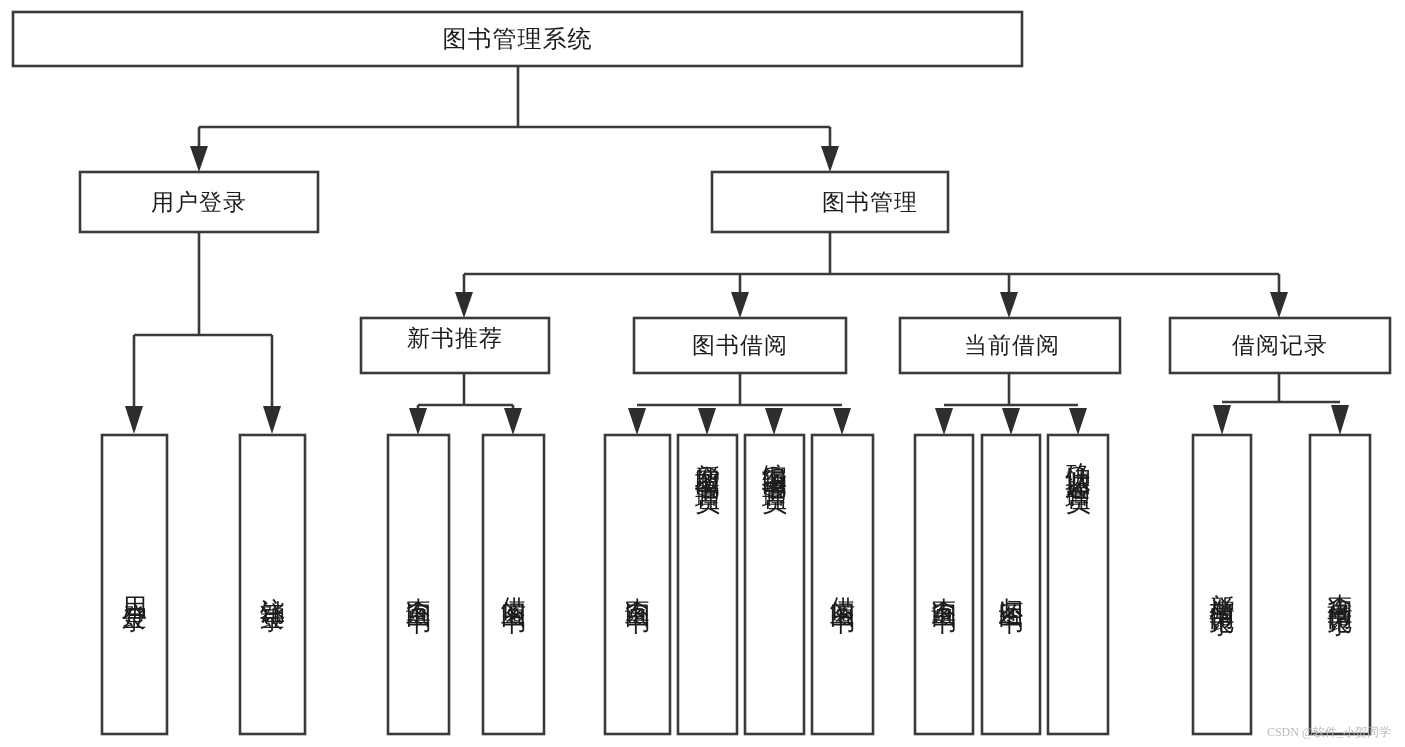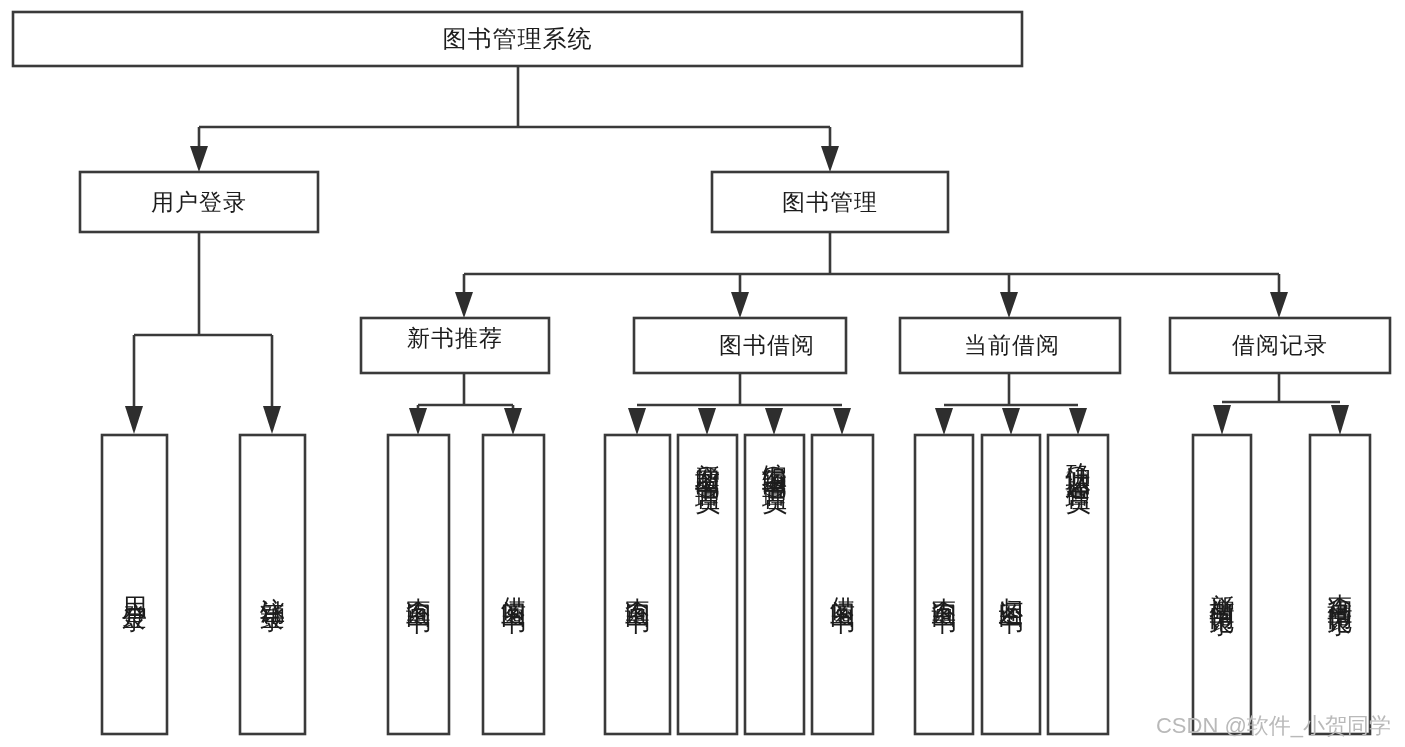--- a/index.html
+++ b/index.html
@@ -70,22 +70,22 @@
     white-space: nowrap;
     letter-spacing: 1px;
   }
   .title-text {
     font-size: 24px;
   }
   .watermark {
     position: absolute;
     right: 14px;
     bottom: 6px;
-    font-family: Liberation Sans, sans-serif;
-    font-size: 22px;
+    font-family: Liberation Serif, serif;
+    font-size: 12px;
     color: #b9b9b9;
     white-space: nowrap;
     pointer-events: none;
   }
 </style>
 </head>
 <body>
 
 <div id="diagram-root">
 
@@ -189,29 +189,29 @@
   </svg>
 
   <div class="hlabel-wrap" style="left:13px; top:12px; width:1009px; height:54px;justify-content:center;">
     <span class="hlabel-text title-text">图书管理系统</span>
   </div>
 
   <div class="hlabel-wrap" style="left:80px; top:172px; width:238px; height:60px;">
     <span class="hlabel-text">用户登录</span>
   </div>
 
-  <div class="hlabel-wrap" style="left:712px; top:172px; width:236px; height:60px;">
+  <div class="hlabel-wrap" style="left:712px; top:172px; width:236px; height:60px;padding-left:40px;">
     <span class="hlabel-text">图书管理</span>
   </div>
 
   <div class="hlabel-wrap" style="left:361px; top:318px; width:188px; height:41px;">
     <span class="hlabel-text">新书推荐</span>
   </div>
 
-  <div class="hlabel-wrap" style="left:634px; top:318px; width:212px; height:55px;margin-left:27px;">
+  <div class="hlabel-wrap" style="left:634px; top:318px; width:212px; height:55px;">
     <span class="hlabel-text">图书借阅</span>
   </div>
 
   <div class="hlabel-wrap" style="left:900px; top:318px; width:224px; height:55px;">
     <span class="hlabel-text">当前借阅</span>
   </div>
 
   <div class="hlabel-wrap" style="left:1170px; top:318px; width:220px; height:55px;border-radius:22px;">
     <span class="hlabel-text">借阅记录</span>
   </div>

